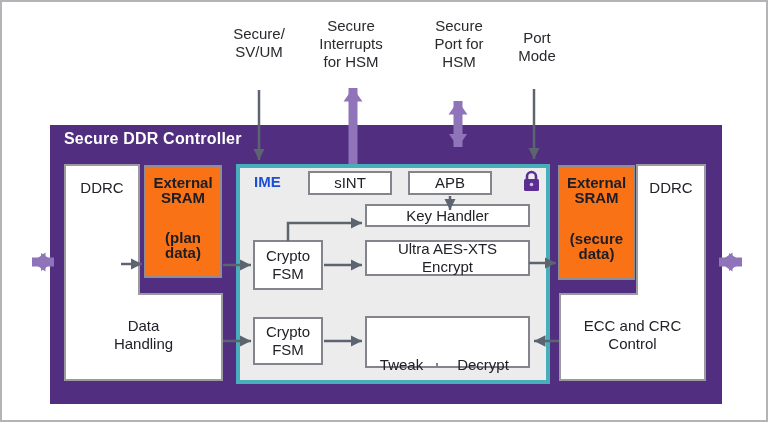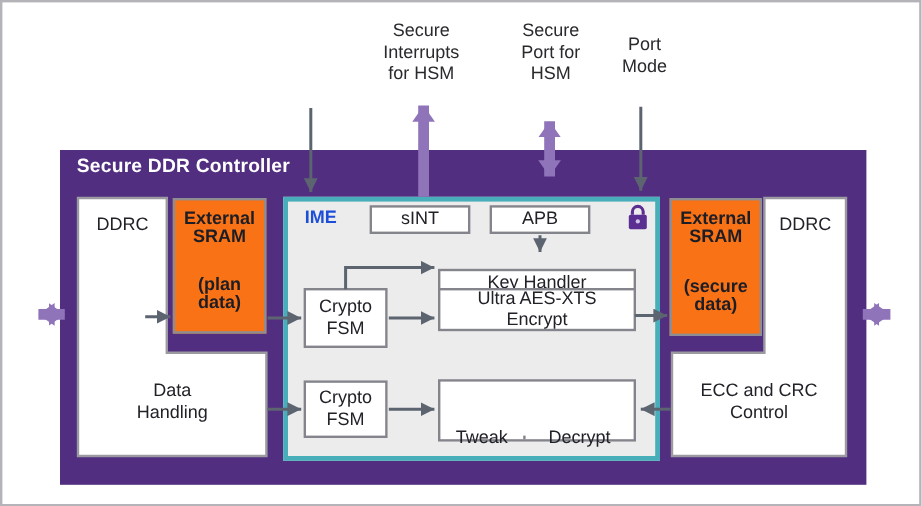--- a/index.html
+++ b/index.html
@@ -50,20 +50,22 @@
   .cell{display:flex;align-items:center;justify-content:center;white-space:pre-line;margin-top:45px;}
   .cell-l{width:69px;border-right:2px solid #84848c;}
   .cell-r{flex:1;}
   .lock{position:absolute;z-index:5;}
 </style>
 </head>
 <body>
 
 <div class="canvas">
 
+  <div class="toplabel" style="left:209px;top:23px;width:96px">Secure/
+SV/UM</div>
   <div class="toplabel" style="left:299px;top:15px;width:100px">Secure
 Interrupts
 for HSM</div>
   <div class="toplabel" style="left:411px;top:15px;width:92px">Secure
 Port for
 HSM</div>
   <div class="toplabel" style="left:495px;top:27px;width:80px">Port
 Mode</div>
 
   <div class="purple">
@@ -104,21 +106,21 @@
     <div class="wbox" style="left:168px;top:3px;width:84px;height:24px">APB</div>
 
     <div class="lock" style="left:283px;top:2px">
       <svg width="17" height="22" viewBox="0 0 17 22">
         <path d="M4 9 V6.5 a4.5 4.5 0 0 1 9 0 V9" fill="none" stroke="#5b2e91" stroke-width="2.6"></path>
         <rect x="1" y="9" width="15" height="12" rx="1.5" fill="#5b2e91"></rect>
         <circle cx="8.5" cy="14.5" r="1.8" fill="#cfc3e6"></circle>
       </svg>
     </div>
 
-    <div class="wbox" style="left:125px;top:56px;width:165px;height:23px">Key Handler</div>
+    <div class="wbox" style="left:125px;top:36px;width:165px;height:23px">Key Handler</div>
     <div class="wbox" style="left:13px;top:72px;width:70px;height:50px">Crypto
 FSM</div>
     <div class="wbox" style="left:125px;top:72px;width:165px;height:36px">Ultra AES-XTS
 Encrypt</div>
     <div class="wbox" style="left:13px;top:149px;width:70px;height:48px">Crypto
 FSM</div>
 
     <div class="wbox split" style="left:125px;top:148px;width:165px;height:52px">
       <div class="cell cell-l">Tweak</div>
       <div class="cell cell-r">Decrypt</div>

